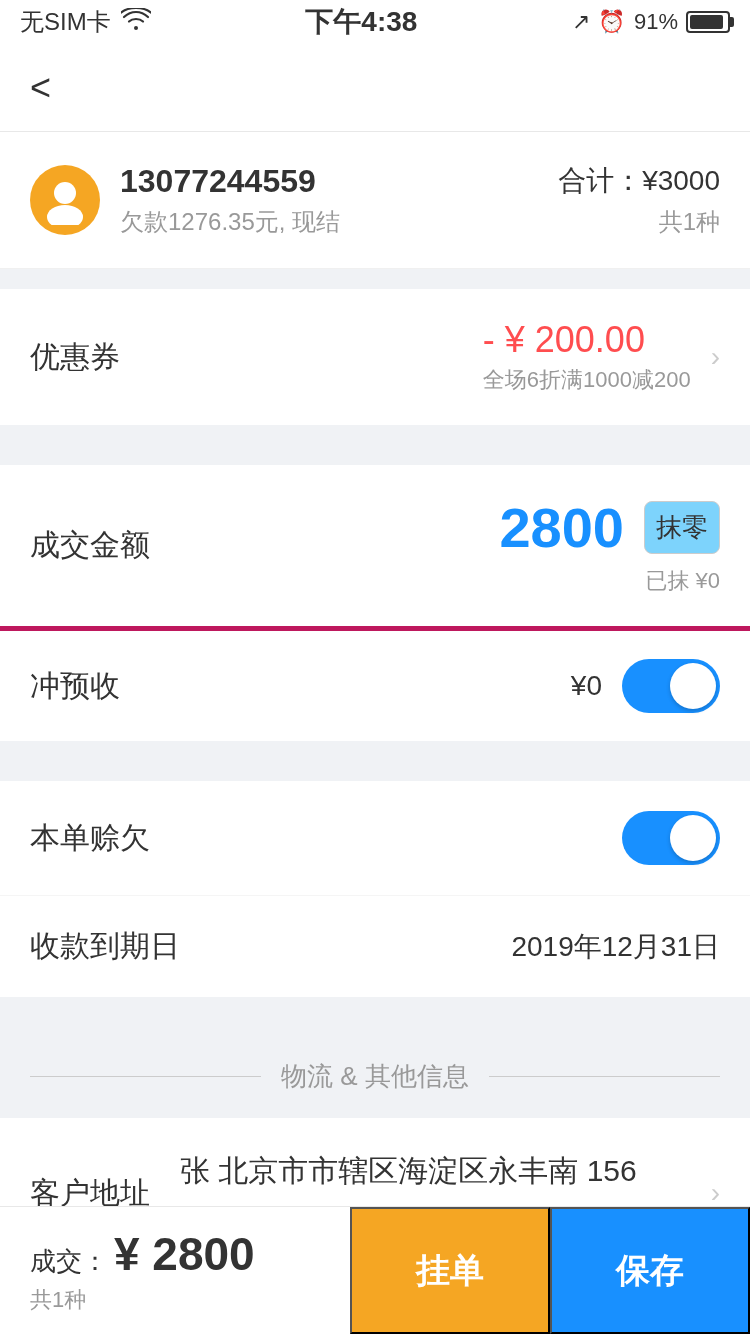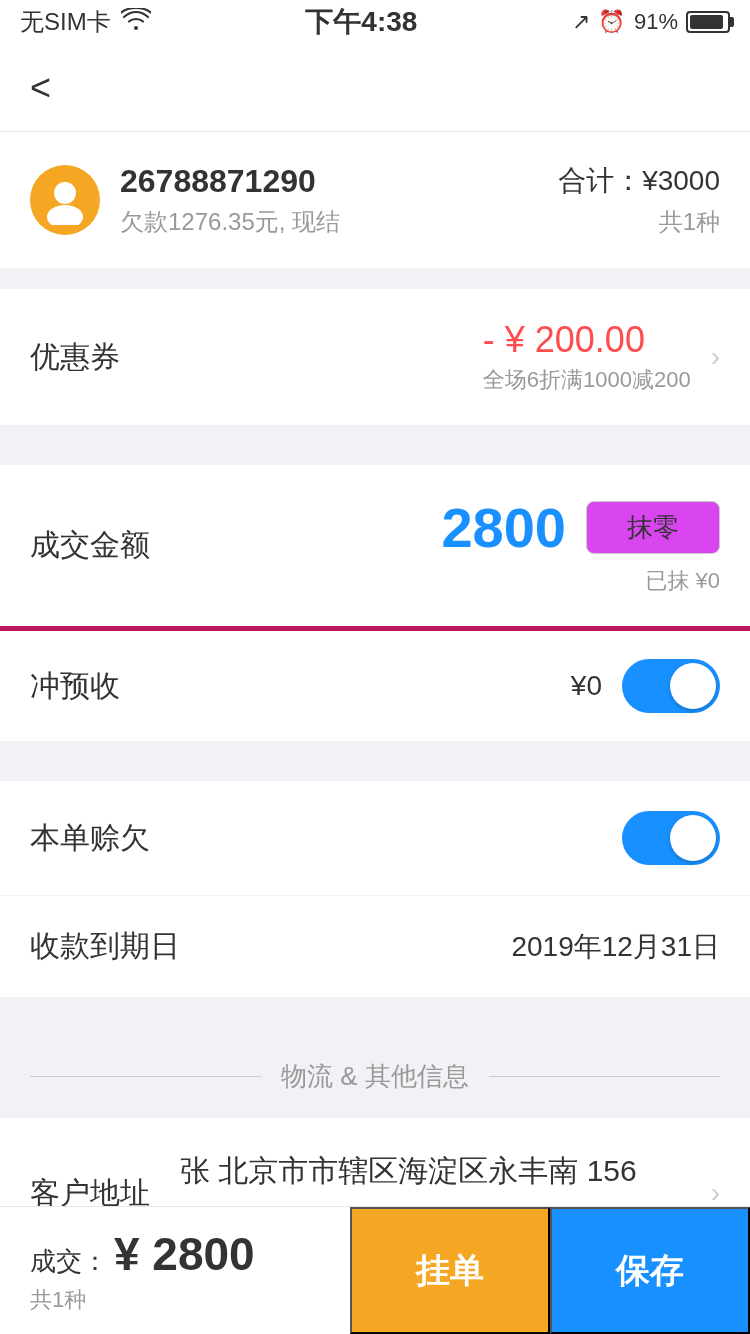--- a/index.html
+++ b/index.html
@@ -209,24 +209,24 @@
       gap: 20px;
     }
     .amount-value {
       font-size: 56px;
       font-weight: 600;
       color: #1890ff;
     }
     .round-btn {
       border: 1px solid #ccc;
       border-radius: 8px;
-      padding: 8px 40px;
+      padding: 8px 11px;
       font-size: 26px;
       color: #333;
-      background: #d946ef;
+      background: #7dd3fc;
       cursor: pointer;
     }
     .amount-sub {
       font-size: 22px;
       color: #999;
       margin-top: 6px;
       text-align: right;
     }
 
     
@@ -418,21 +418,21 @@
 
   <div class="customer-card">
     <div class="customer-left">
       <div class="avatar">
         <svg class="avatar-icon" viewBox="0 0 50 50">
           <circle cx="25" cy="18" r="11" fill="#fff"></circle>
           <ellipse cx="25" cy="42" rx="18" ry="12" fill="#fff"></ellipse>
         </svg>
       </div>
       <div class="customer-info">
-        <div class="phone">26788871290</div>
+        <div class="phone">13077244559</div>
         <div class="debt">欠款1276.35元, 现结</div>
       </div>
     </div>
     <div class="customer-right">
       <div class="total">
         <span>合计：</span><span>¥3000</span>
       </div>
       <div class="count">共1种</div>
     </div>
   </div>

